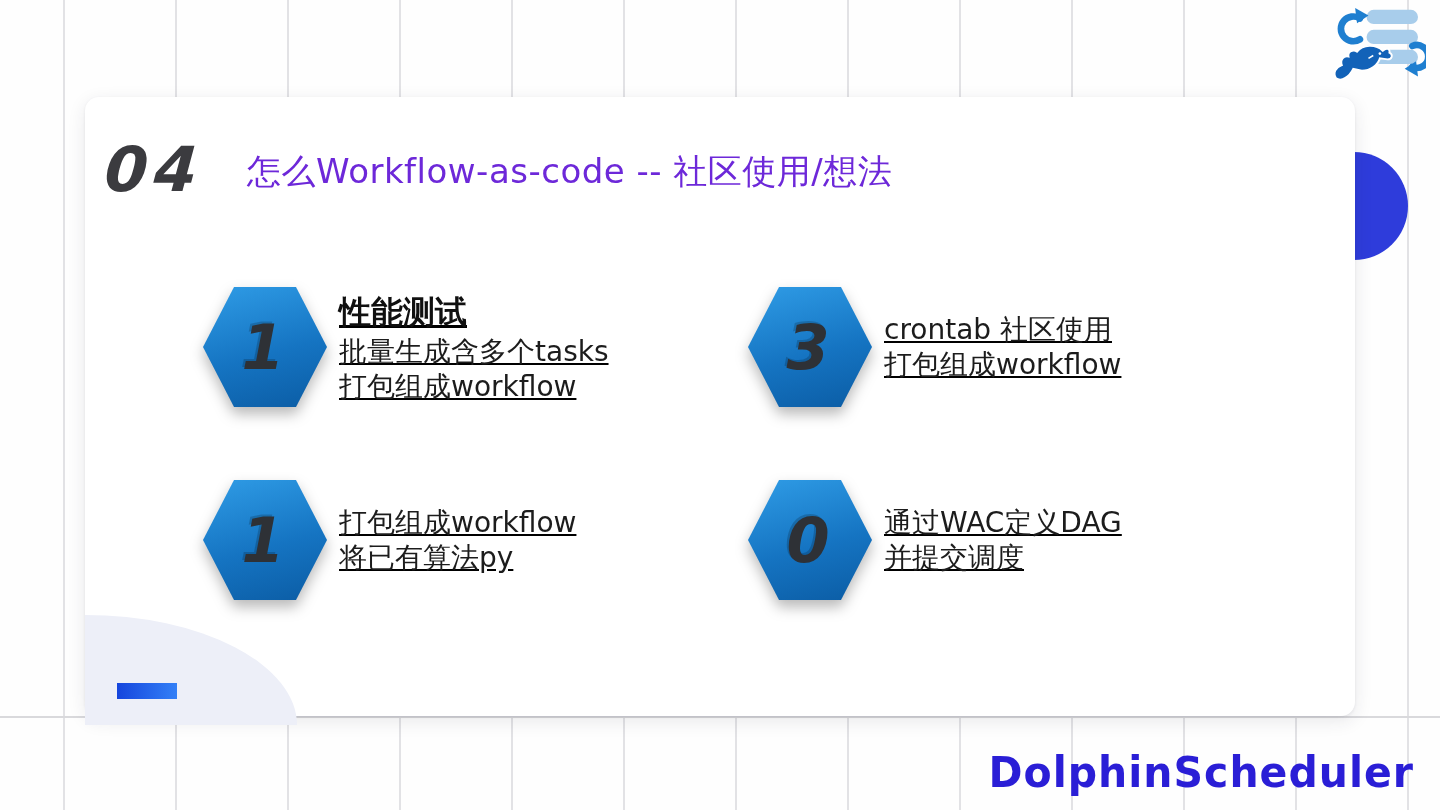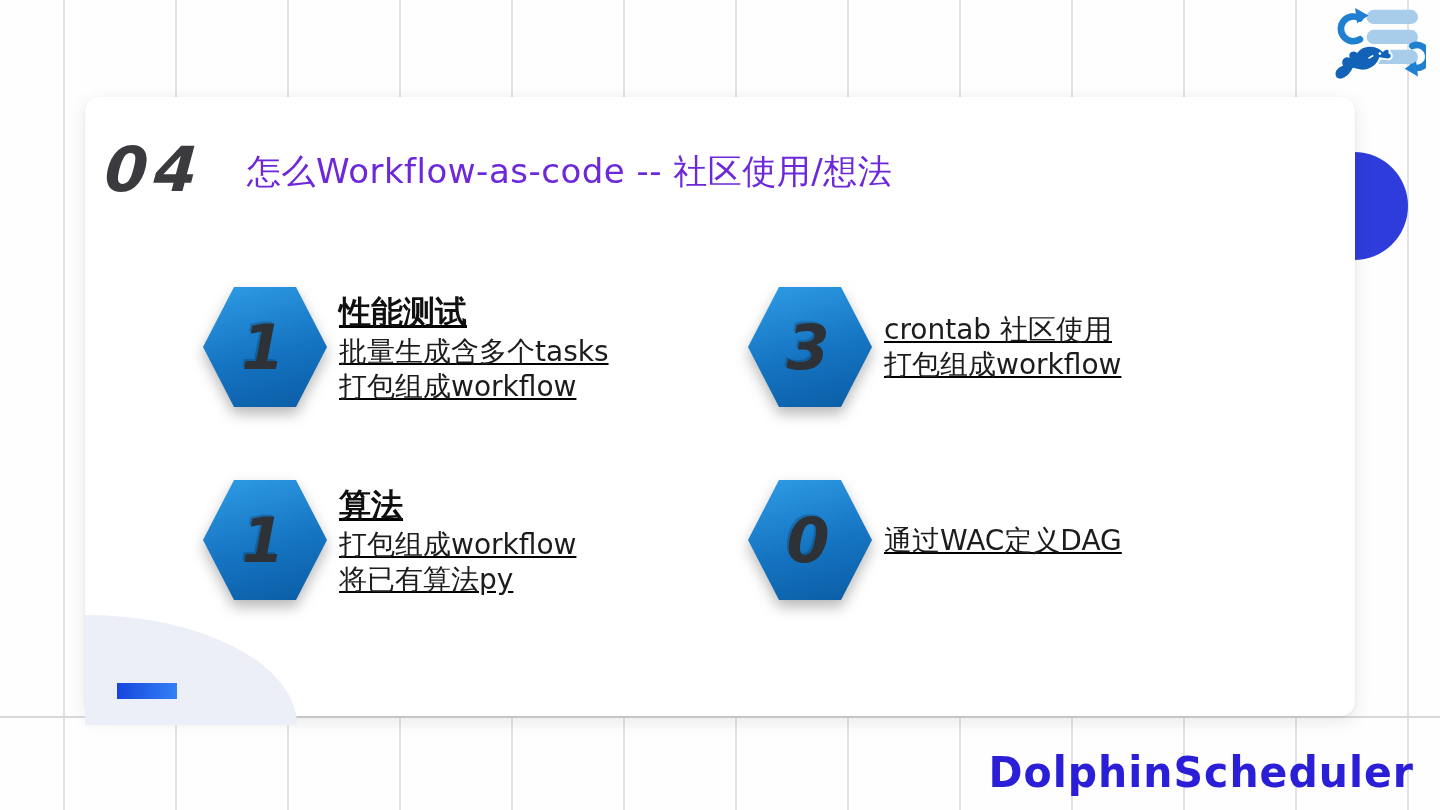--- a/index.html
+++ b/index.html
@@ -90,34 +90,34 @@
     </div>
   </div>
 
   <div class="item" style="left:118px;top:381px;">
     <div class="hex-wrap">
       <div class="hex">
         <span class="hex-num">1</span>
       </div>
     </div>
     <div class="item-text">
-      <div class="item-title">算法</div>
       <div class="item-line">打包组成workflow</div>
       <div class="item-line">将已有算法py</div>
     </div>
   </div>
 
   <div class="item" style="left:663px;top:381px;">
     <div class="hex-wrap">
       <div class="hex">
         <span class="hex-num">0</span>
       </div>
     </div>
     <div class="item-text">
       <div class="item-line">通过WAC定义DAG</div>
+      <div class="item-line">并提交调度</div>
     </div>
   </div>
 </div>
 
 <div class="logo">
   <svg viewBox="0 0 100 84" width="96" height="80" aria-hidden="true">
 
     <rect x="38" y="4" width="54" height="15" rx="7.5" fill="#a8cdeb"></rect>
     <rect x="38" y="25" width="54" height="15" rx="7.5" fill="#a8cdeb"></rect>
     <rect x="38" y="46" width="54" height="15" rx="7.5" fill="#a8cdeb"></rect>

